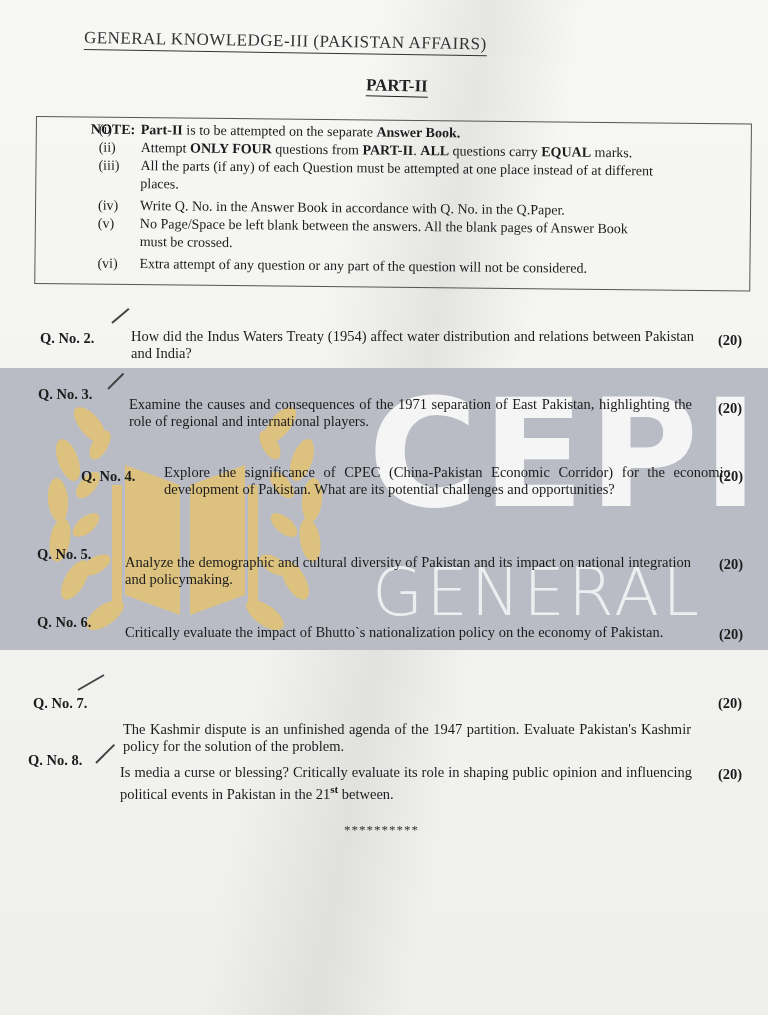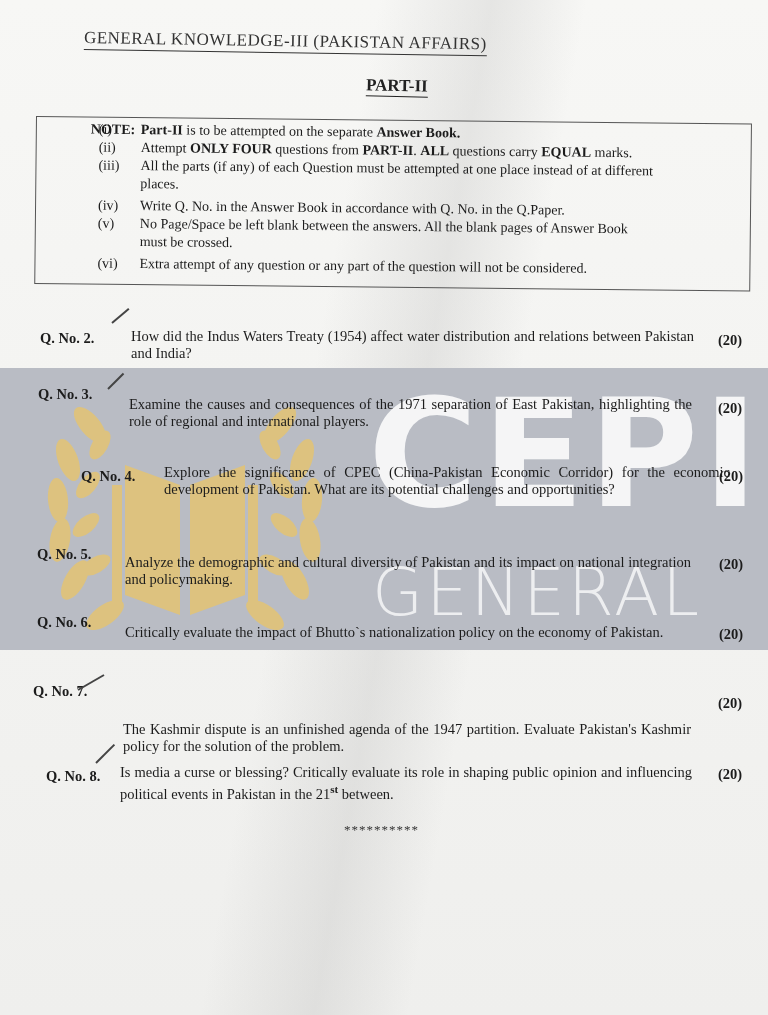--- a/index.html
+++ b/index.html
@@ -170,27 +170,27 @@
     <span class="marks" style="left:719px; top:10px;">(20)</span>
   </div>
 
   <div class="q" style="top:614px;">
     <span class="qno" style="left:37px; top:0;">Q. No. 6.</span>
     <div class="qtext" style="left:125px; top:10px; width:568px;">Critically evaluate the impact of Bhutto`s nationalization policy on the economy of Pakistan.</div>
     <span class="marks" style="left:719px; top:12px;">(20)</span>
   </div>
 
   <div class="q" style="top:683px;">
-    <span class="qno" style="left:33px; top:0;">Q. No. 7.</span>
+    <span class="qno" style="left:33px; top:12px;">Q. No. 7.</span>
     <div class="tick" style="left:78px; top:6px; transform:rotate(-30deg); width:30px;"></div>
     <div class="qtext" style="left:123px; top:10px; width:568px;margin-top:28px;">The Kashmir dispute is an unfinished agenda of the 1947 partition. Evaluate Pakistan's Kashmir policy for the solution of the problem.</div>
     <span class="marks" style="left:718px; top:12px;">(20)</span>
   </div>
 
   <div class="q" style="top:752px;">
-    <span class="qno" style="left:28px; top:16px;margin-left:18px;">Q. No. 8.</span>
+    <span class="qno" style="left:28px; top:0;">Q. No. 8.</span>
     <div class="tick" style="left:96px; top:10px; transform:rotate(-45deg); width:26px;"></div>
     <div class="qtext" style="left:120px; top:12px; width:572px;"><span>Is media a curse or blessing? Critically evaluate its role in shaping public opinion and influencing political events in Pakistan in the 21</span><sup style="font-size:11px;font-weight:bold;">st</sup><span> between.</span></div>
     <span class="marks" style="left:718px; top:14px;">(20)</span>
   </div>
 
   <div class="stars">**********</div>
 </div>
 
 </body></html>

